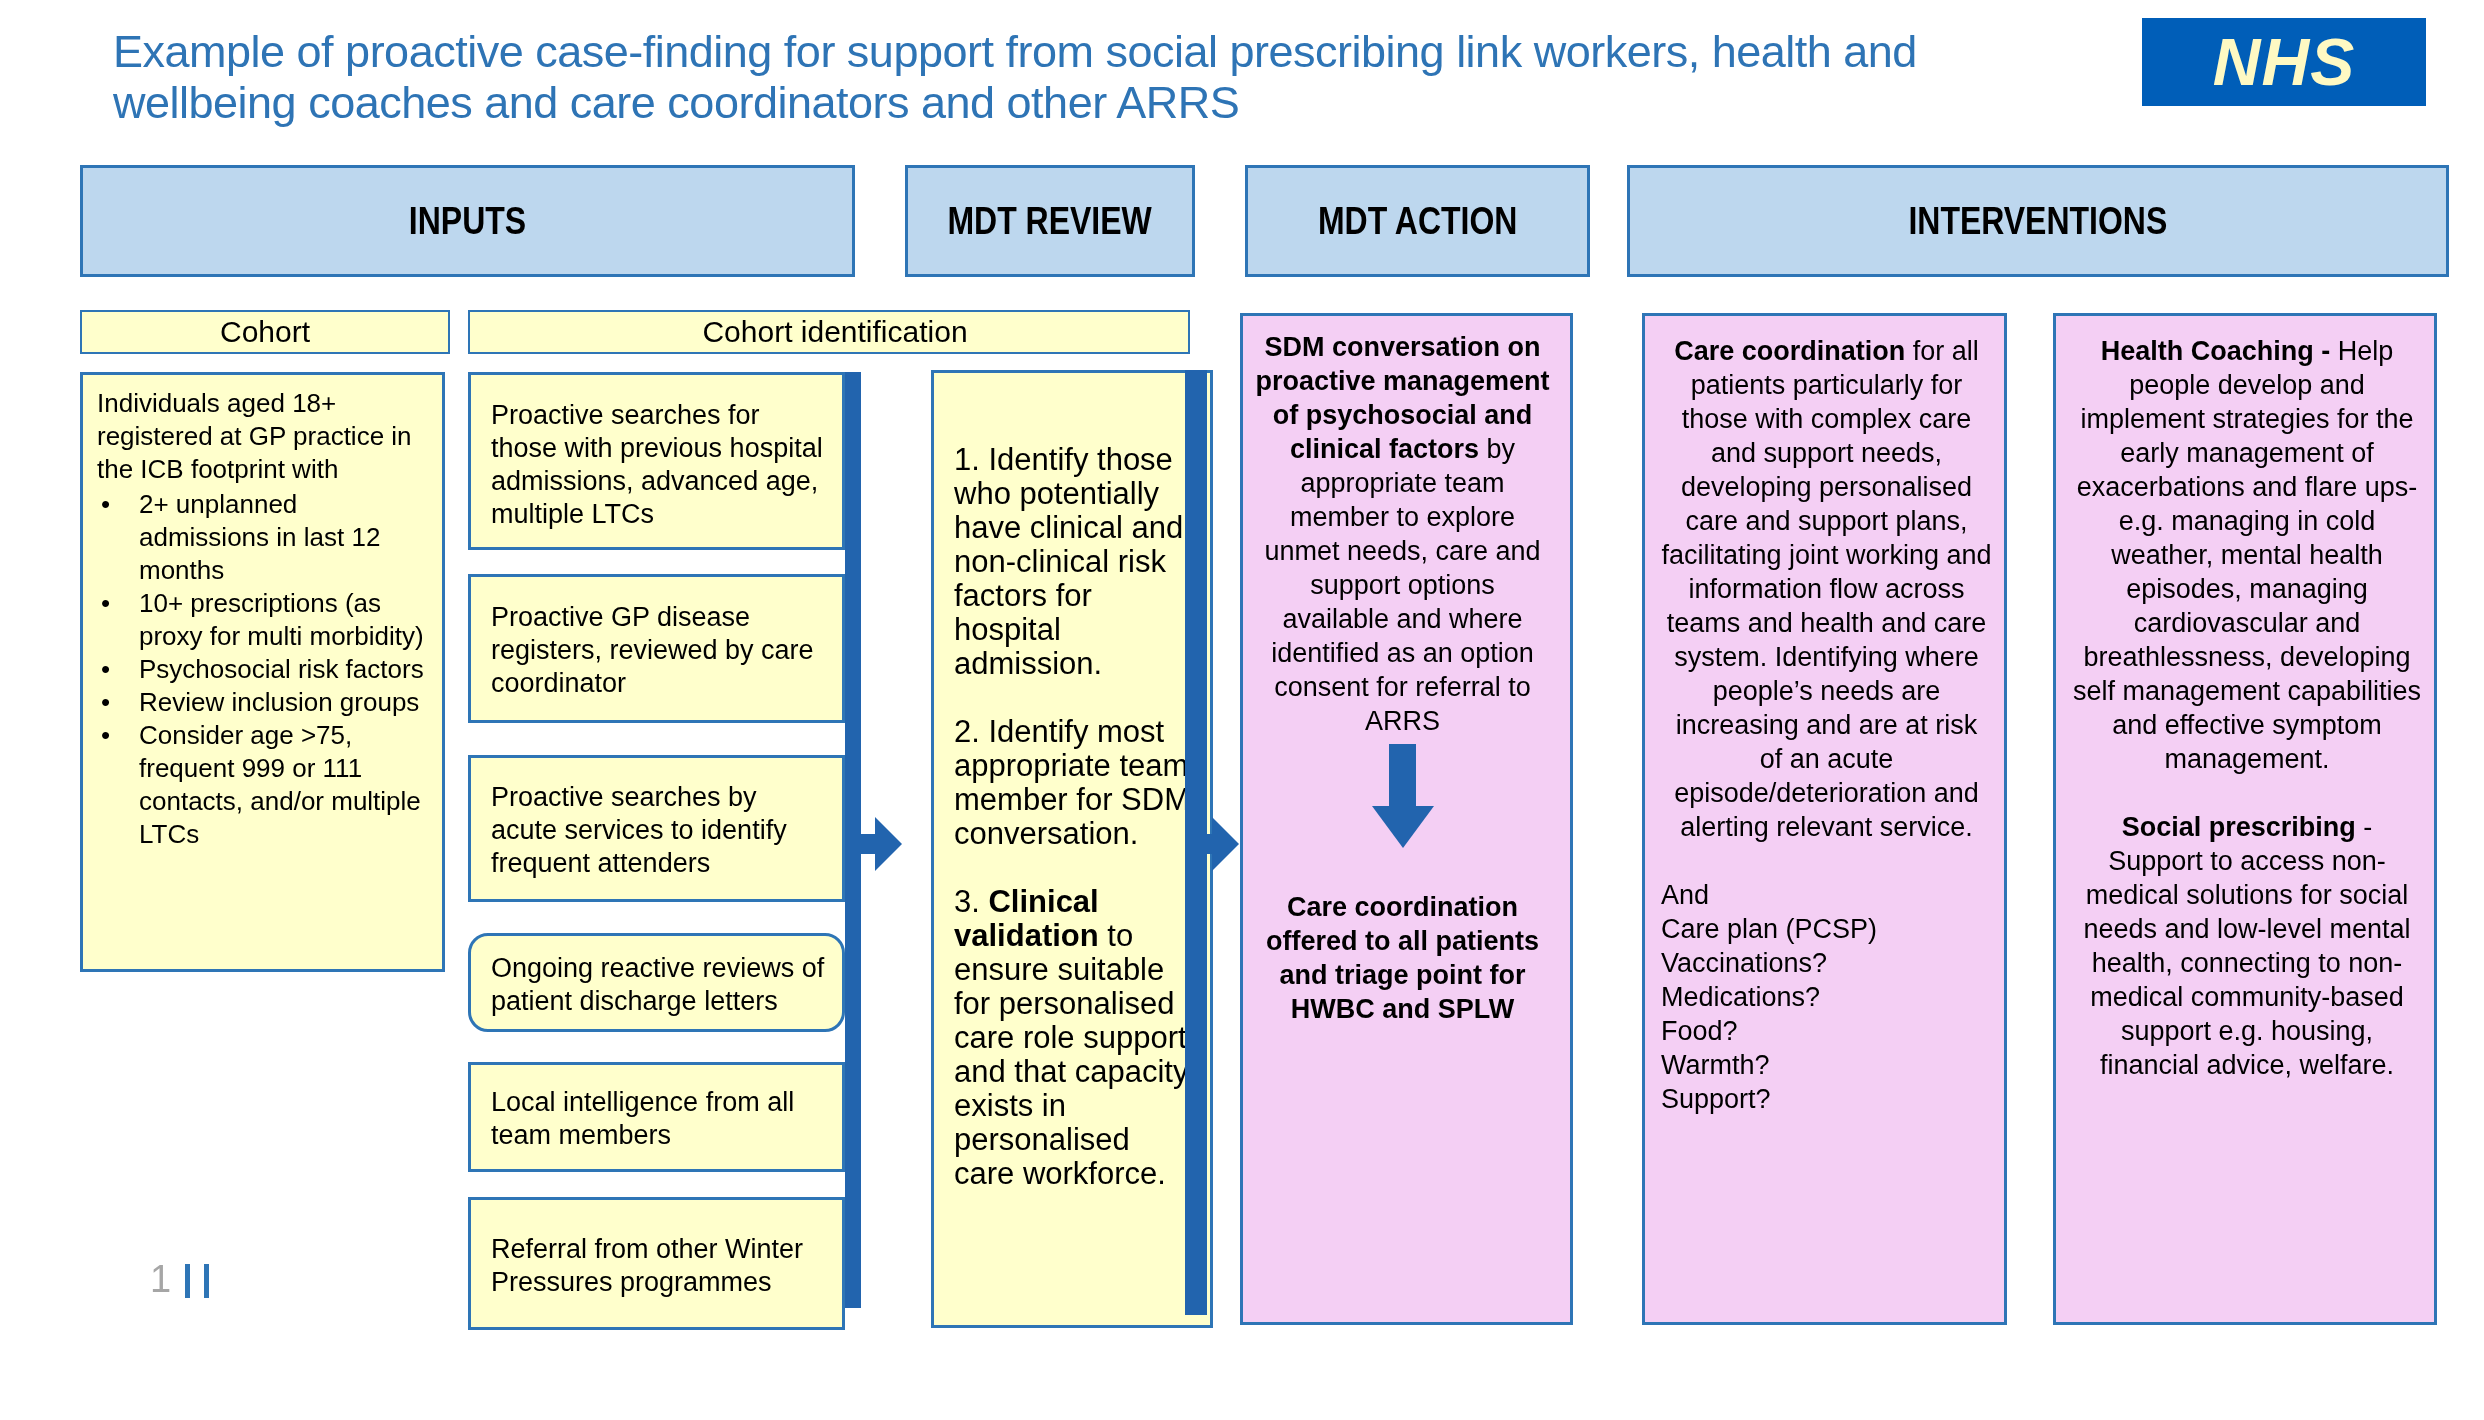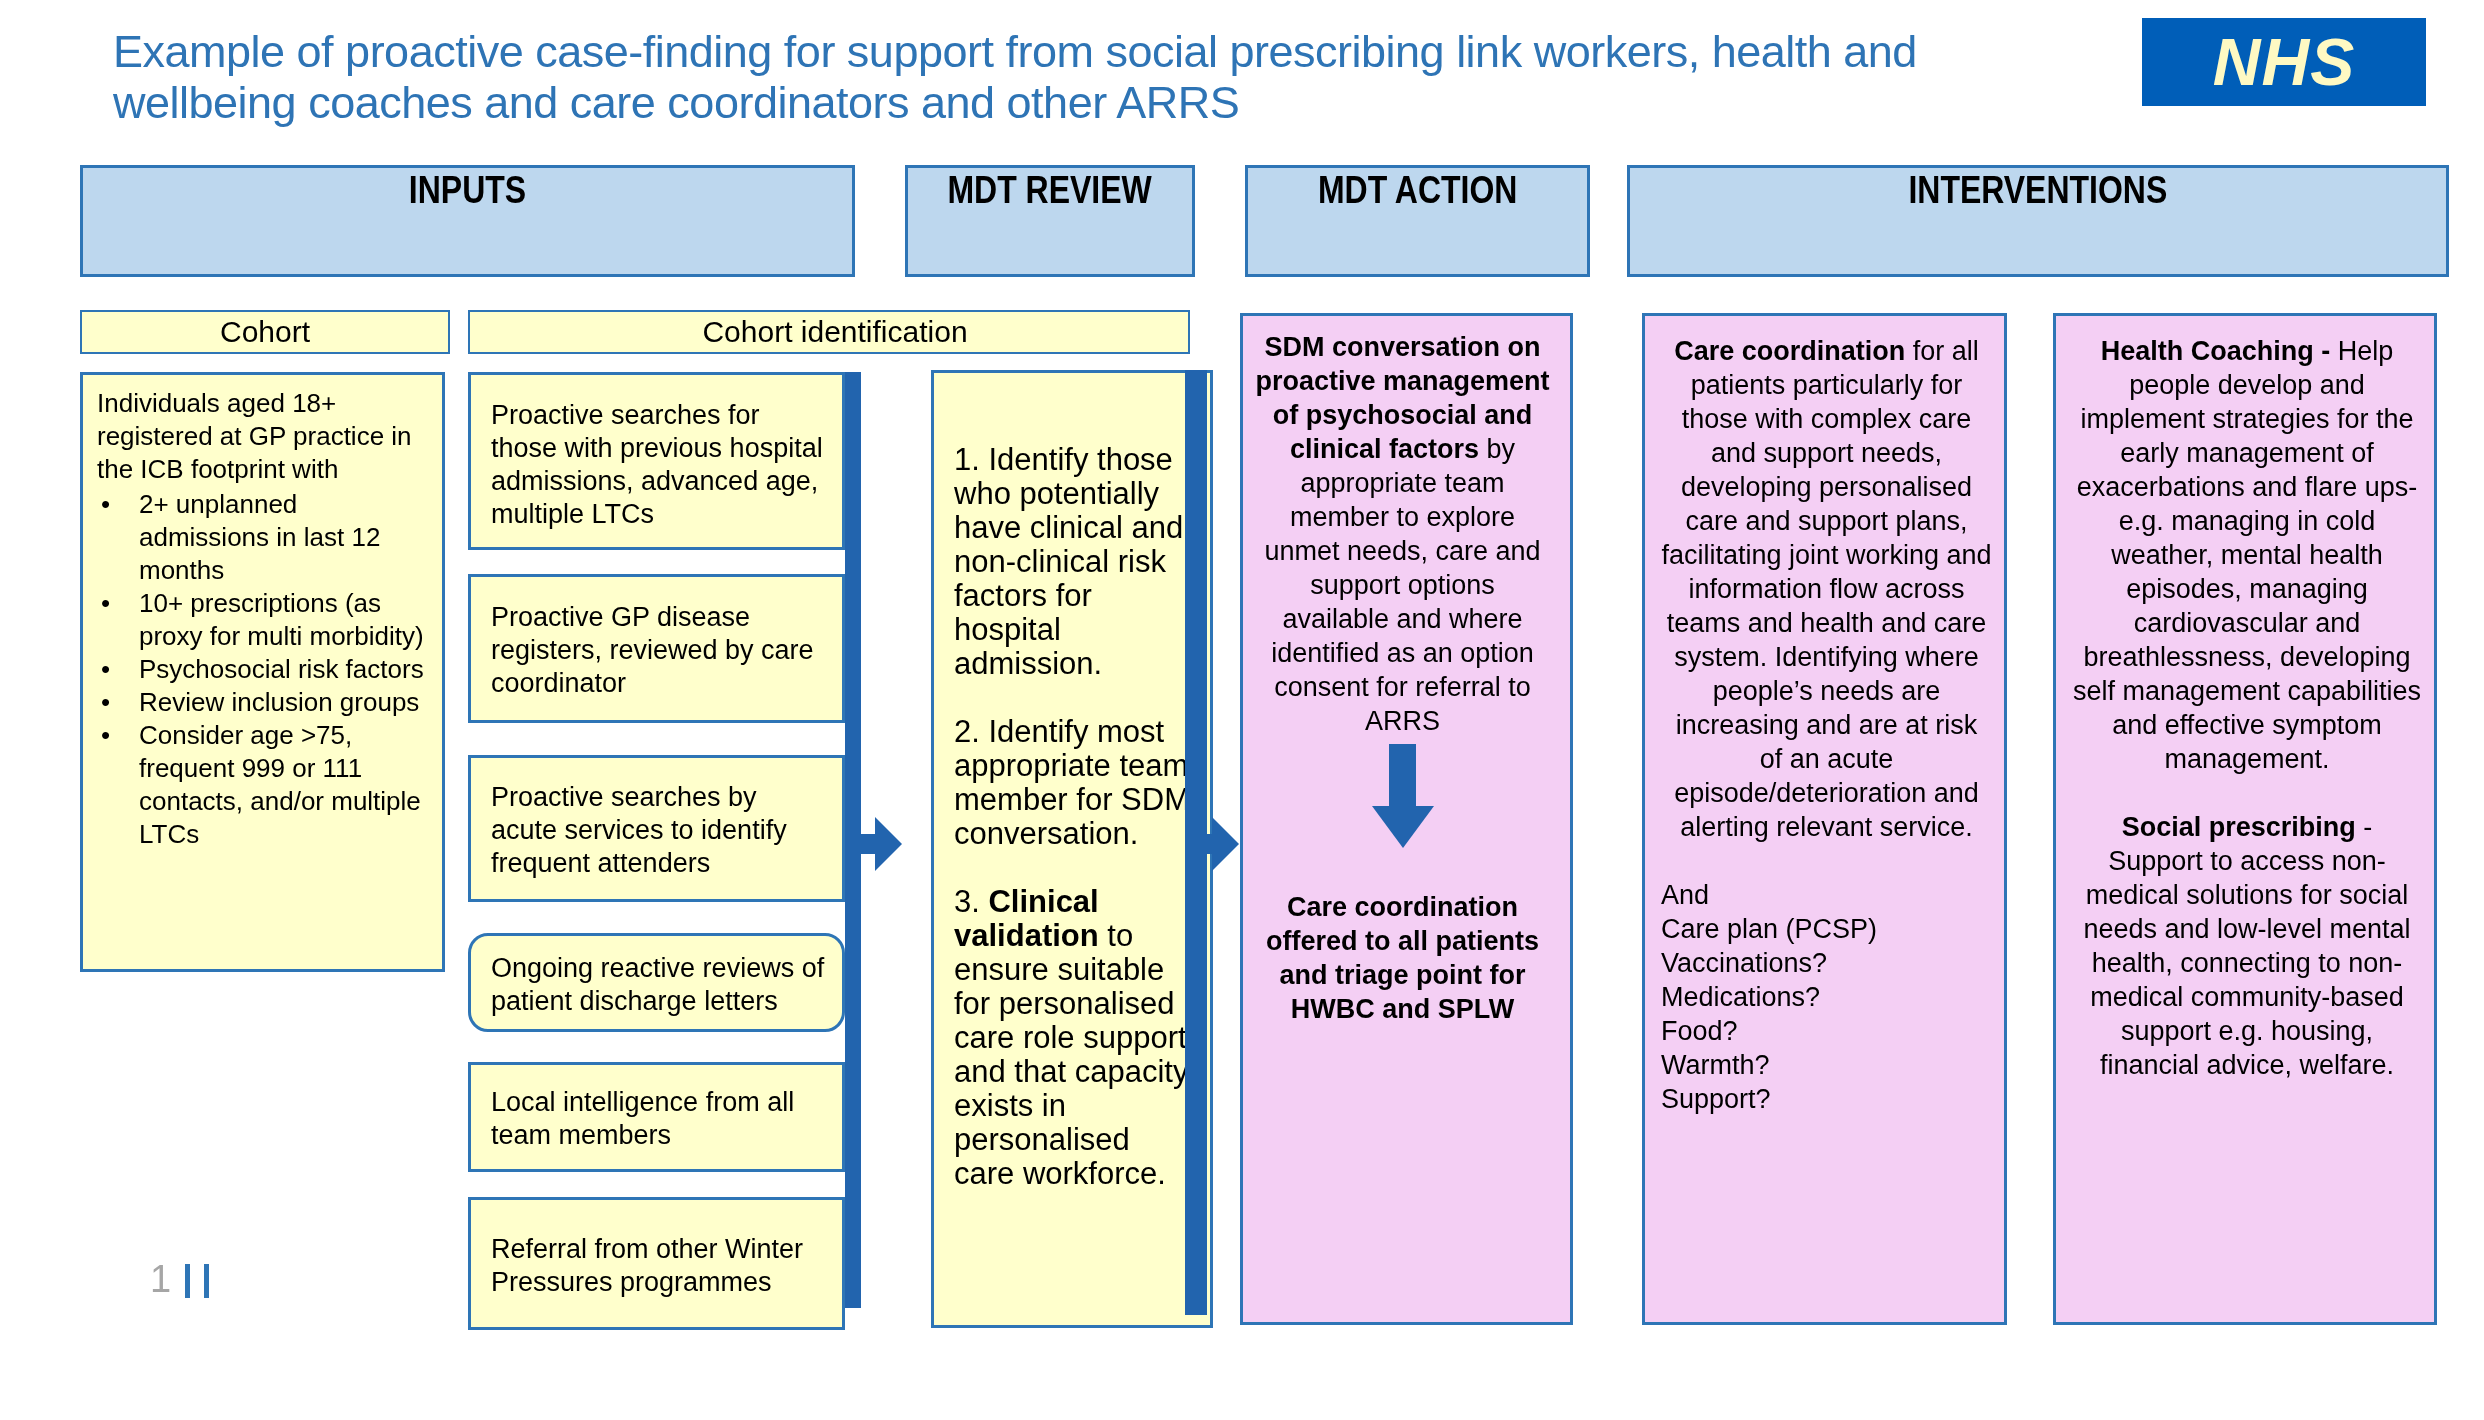--- a/index.html
+++ b/index.html
@@ -3,21 +3,21 @@
 <meta charset="utf-8">
 <style>
   html,body{margin:0;padding:0;background:#ffffff;}
   .canvas{position:relative;width:2484px;height:1420px;background:#ffffff;overflow:hidden;
           font-family:"Liberation Sans", sans-serif;color:#000;}
   .abs{position:absolute;box-sizing:border-box;}
   .box{position:absolute;box-sizing:border-box;border:3px solid #2E75B6;}
   .title{font-size:45px;line-height:51px;color:#2E74B5;font-weight:400;letter-spacing:-0.5px;}
   .nhs{background:#005EB8;display:flex;align-items:center;justify-content:center;}
   .nhs span{color:#fef9c3;font-weight:700;font-style:italic;font-size:66px;letter-spacing:1px;}
-  .hdr{background:#BDD7EE;display:flex;justify-content:center;}
+  .hdr{background:#BDD7EE;display:flex;align-items:center;justify-content:center;}
   .hdr span{font-size:39px;font-weight:700;display:inline-block;transform:scaleX(0.82);white-space:nowrap;}
   .sub{background:#FFFFCC;display:flex;align-items:center;justify-content:center;font-size:30px;}
   .yellow{background:#FFFFCC;}
   .pink{background:#F4CFF4;}
   .cohort-text{font-size:26px;line-height:33px;padding:12px 12px 0 14px;}
   .bullets{margin-top:2px;}
   .brow{display:flex;}
   .brow .dot{width:38px;flex:0 0 38px;padding-left:4px;}
   .idbox{display:flex;align-items:center;font-size:27px;line-height:33px;padding:4px 12px 0 20px;}
   .review{font-size:31px;line-height:34px;padding:70px 12px 0 20px;margin-left:28px;}

